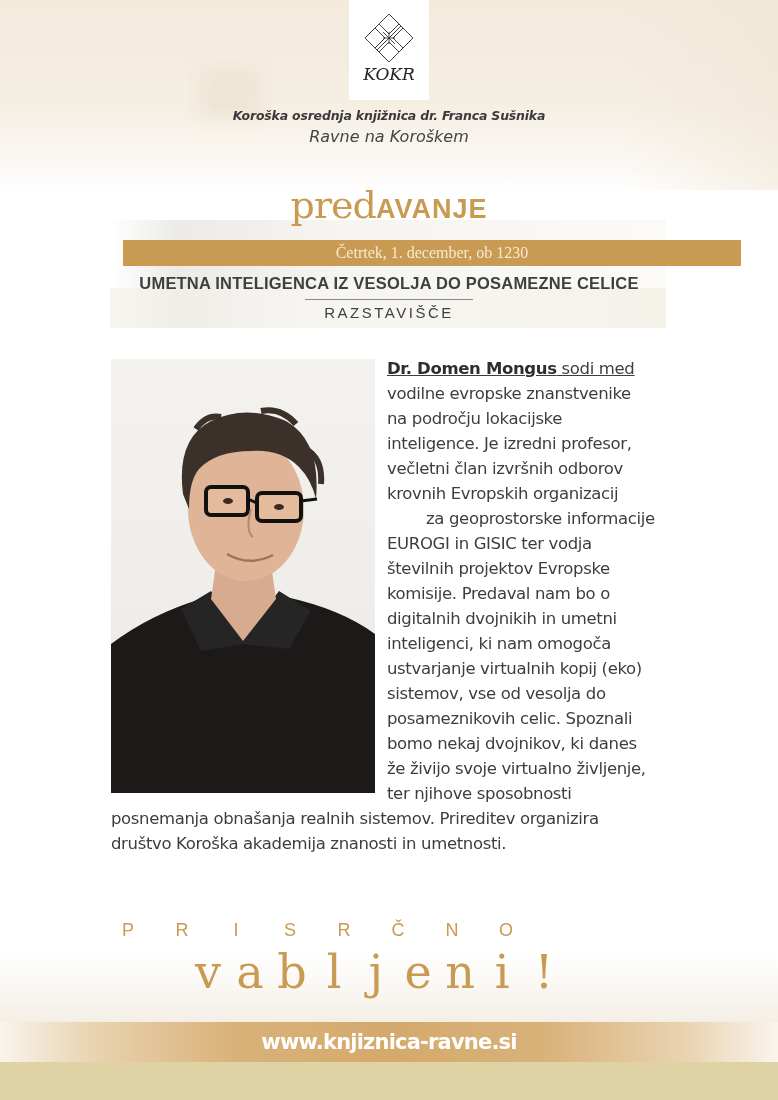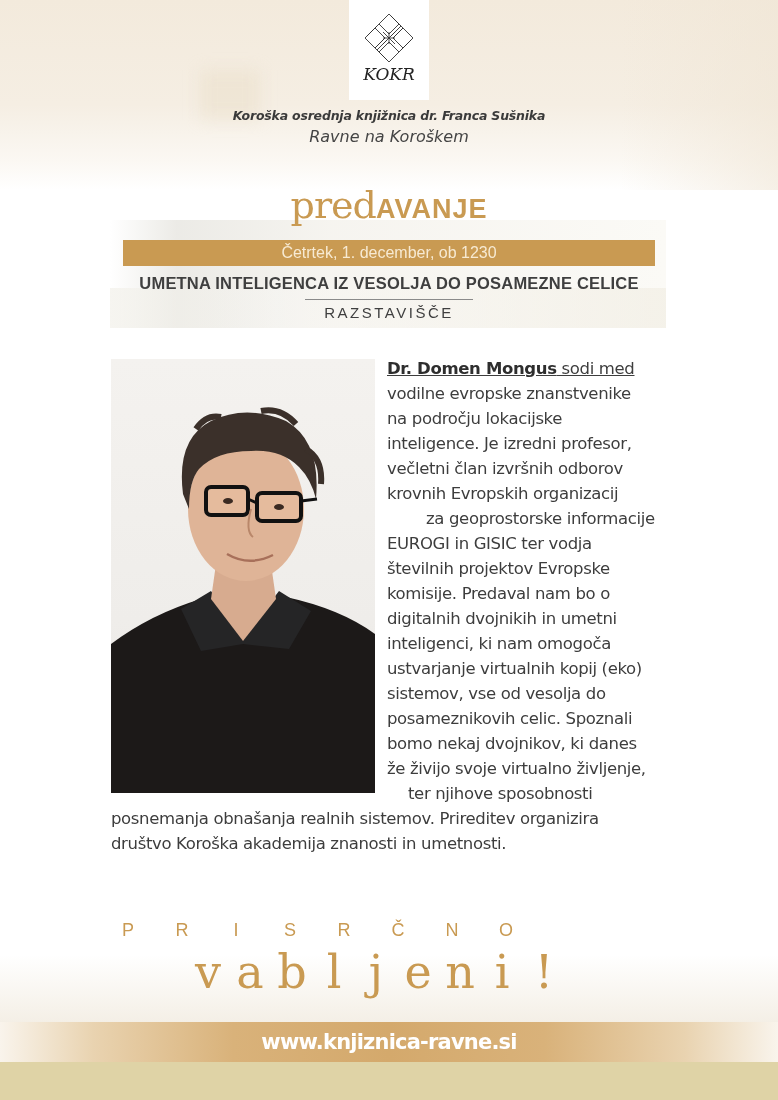--- a/index.html
+++ b/index.html
@@ -49,23 +49,23 @@
   }
 
   .title {
     position: absolute; left: 0; width: 778px; top: 183px; text-align: center;
     color: #c99a52; white-space: nowrap;
   }
   .title .t-serif { font-family: "DejaVu Serif", serif; font-size: 38px; letter-spacing: -1px; }
   .title .t-caps { font-family: "Liberation Sans", sans-serif; font-weight: bold; font-size: 27px; letter-spacing: 1px; }
 
   .date-bar {
-    position: absolute; left: 123px; top: 240px; width: 532px; height: 26px;
+    position: absolute; left: 123px; top: 240px; width: 618px; height: 26px;
     background: #c99a52; color: #f7ead3; text-align: center;
-    font-family: Liberation Sans, sans-serif; font-size: 16px; line-height: 26px;
+    font-family: Liberation Serif, serif; font-size: 16px; line-height: 26px;
   }
 
   .subtitle {
     position: absolute; left: 0; width: 778px; top: 274px; text-align: center;
     font-family: "Liberation Sans", sans-serif; font-weight: bold; font-size: 16.5px; color: #3f3f3f;
     letter-spacing: 0.2px;
   }
   .divider {
     position: absolute; left: 305px; top: 299px; width: 168px; height: 1px; background: #8a8a8a;
   }
@@ -194,21 +194,21 @@
   <div class="bio-line" style="left:276px; top:175px;">EUROGI in GISIC ter vodja</div>
   <div class="bio-line" style="left:276px; top:200px;">številnih projektov Evropske</div>
   <div class="bio-line" style="left:276px; top:225px;">komisije. Predaval nam bo o</div>
   <div class="bio-line" style="left:276px; top:250px;">digitalnih dvojnikih in umetni</div>
   <div class="bio-line" style="left:276px; top:275px;">inteligenci, ki nam omogoča</div>
   <div class="bio-line" style="left:276px; top:300px;">ustvarjanje virtualnih kopij (eko)</div>
   <div class="bio-line" style="left:276px; top:325px;">sistemov, vse od vesolja do</div>
   <div class="bio-line" style="left:276px; top:350px;">posameznikovih celic. Spoznali</div>
   <div class="bio-line" style="left:276px; top:375px;">bomo nekaj dvojnikov, ki danes</div>
   <div class="bio-line" style="left:276px; top:400px;">že živijo svoje virtualno življenje,</div>
-  <div class="bio-line" style="left:276px; top:425px;margin-left:21px;">ter njihove sposobnosti</div>
+  <div class="bio-line" style="left:276px; top:425px;">ter njihove sposobnosti</div>
   <div class="bio-line" style="left:0px; top:450px;">posnemanja obnašanja realnih sistemov. Prireditev organizira</div>
   <div class="bio-line" style="left:0px; top:475px;">društvo Koroška akademija znanosti in umetnosti.</div>
 </div>
 
 <div class="welcome-bg"></div>
 
 <div class="welcome-1">
   <span>P</span><span>R</span><span>I</span><span>S</span><span>R</span><span>Č</span><span>N</span><span>O</span>
 </div>
 

